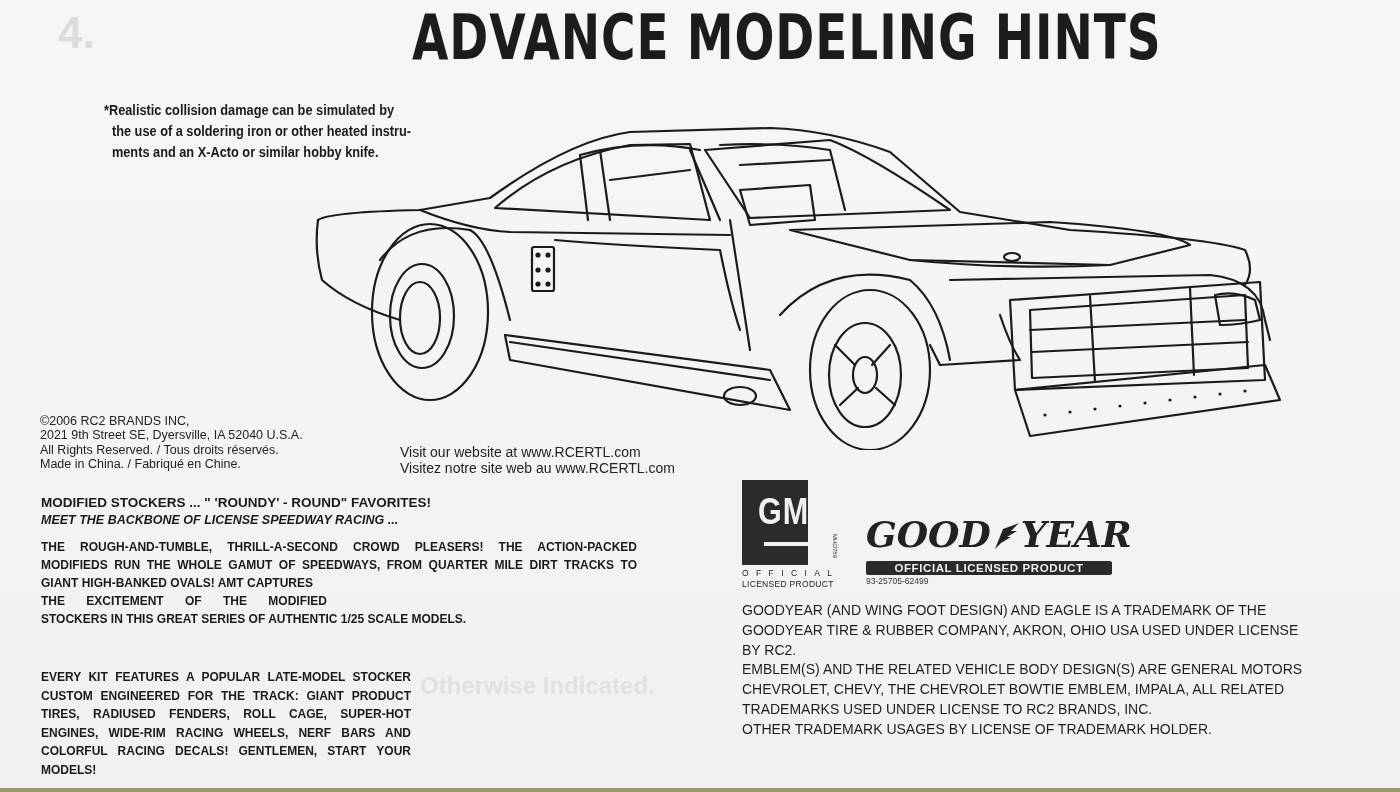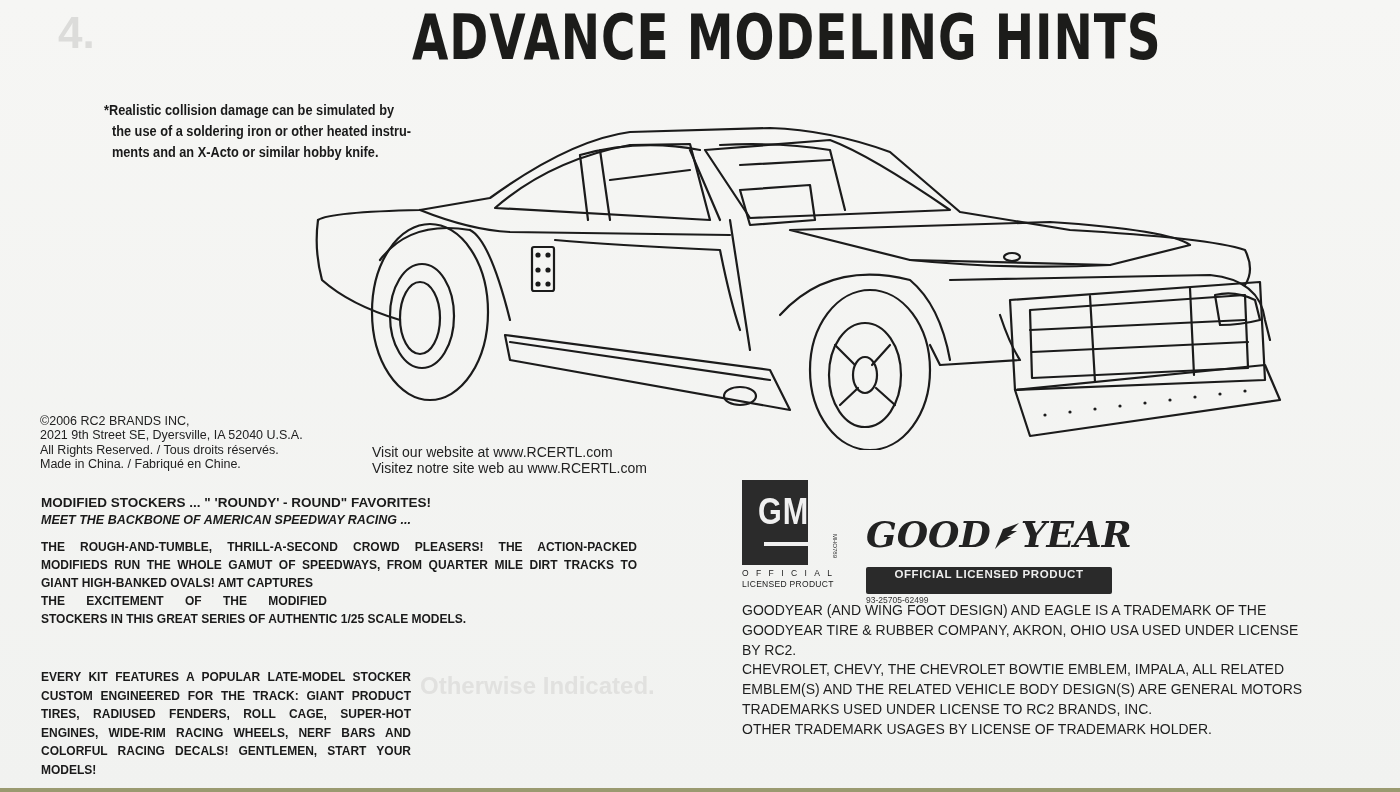--- a/index.html
+++ b/index.html
@@ -34,21 +34,21 @@
   .hint .indent { padding-left: 9px; }
 
   .car { position: absolute; left: 310px; top: 120px; width: 980px; height: 330px; }
 
   .rc2-logo { position: absolute; left: 38px; top: 328px; width: 130px; height: 70px; }
 
   .copyright { position: absolute; left: 40px; top: 414px; font-size: 12.5px; line-height: 14.3px; color: #222; }
   .copyright div { white-space: nowrap; }
 
   .website { position: absolute; left: 372px; top: 444px; font-size: 14px; line-height: 16px; color: #222; }
-  .website div { white-space: nowrap; }
+  .website div { white-space: nowrap; margin-left: 28px; }
 
   .modified { position: absolute; left: 41px; top: 494px; width: 600px; }
   .modified .h1 { font-weight: bold; font-size: 13.5px; line-height: 18px; white-space: nowrap; }
   .modified .h2 { font-weight: bold; font-style: italic; font-size: 12.5px; line-height: 17px; white-space: nowrap; }
   .modified .body { margin-top: 9px; font-weight: bold; font-size: 12px; line-height: 18px; }
   .modified .body div { white-space: nowrap; }
   .j { text-align: justify; text-align-last: justify; width: 596px; }
   .j2 { text-align: justify; text-align-last: justify; width: 370px; }
 
   .every { position: absolute; left: 41px; top: 668px; width: 370px; font-weight: bold; font-size: 12px; line-height: 18.5px; }
@@ -58,21 +58,21 @@
   .gm-box { width: 66px; height: 85px; background: #2b2b2b; position: relative; }
   .gm-letters { position: absolute; left: 16px; top: 12px; font-family: "Liberation Sans", sans-serif; font-weight: bold; font-size: 36px; color: #f0f0f0; letter-spacing: 1px; transform: scaleX(0.85); transform-origin: left top; line-height: 40px; }
   .gm-bar { position: absolute; left: 22px; top: 62px; width: 46px; height: 4px; background: #f0f0f0; }
   .gm-code { position: absolute; left: 90px; top: 54px; font-size: 6px; writing-mode: vertical-rl; color: #333; white-space: nowrap; }
   .gm-official { font-size: 8.5px; letter-spacing: 7.4px; margin-top: 3px; white-space: nowrap; }
   .gm-licensed { font-size: 8.5px; letter-spacing: 0.3px; margin-top: 1px; white-space: nowrap; }
 
   .gy-block { position: absolute; left: 866px; top: 516px; width: 250px; }
   .gy-word { font-family: "DejaVu Serif", serif; font-weight: bold; font-style: italic; font-size: 36px; color: #222; letter-spacing: 0px; line-height: 36px; white-space: nowrap; }
   .gy-word .foot { display: inline-block; width: 30px; height: 30px; vertical-align: -4px; }
-  .gy-bar { margin-top: 15px; width: 246px; height: 27px; background: #2a2a2a; border-radius: 2px; color: #eee; font-weight: bold; font-size: 11.5px; line-height: 14px; text-align: center; letter-spacing: 0.6px; white-space: nowrap; }
+  .gy-bar { margin-top: 9px; width: 246px; height: 14px; background: #2a2a2a; border-radius: 2px; color: #eee; font-weight: bold; font-size: 11.5px; line-height: 14px; text-align: center; letter-spacing: 0.6px; white-space: nowrap; }
   .gy-code { text-align: left; font-size: 8.5px; margin-top: 1px; padding-right: 4px; color: #333; }
 
   .legal { position: absolute; left: 742px; top: 601px; font-size: 14px; line-height: 19.8px; color: #1e1e1e; }
   .legal div { white-space: nowrap; }
 </style>
 </head>
 <body>
 
 <div class="page">
 
@@ -160,21 +160,21 @@
     <div>Made in China. / Fabriqué en Chine.</div>
   </div>
 
   <div class="website">
     <div>Visit our website at www.RCERTL.com</div>
     <div>Visitez notre site web au www.RCERTL.com</div>
   </div>
 
   <div class="modified">
     <div class="h1">MODIFIED STOCKERS ... " 'ROUNDY' - ROUND" FAVORITES!</div>
-    <div class="h2">MEET THE BACKBONE OF AMERICAN SPEEDWAY RACING ...</div>
+    <div class="h2">MEET THE BACKBONE OF LICENSE SPEEDWAY RACING ...</div>
     <div class="body">
       <div class="j">THE ROUGH-AND-TUMBLE, THRILL-A-SECOND CROWD PLEASERS! THE ACTION-PACKED</div>
       <div class="j">MODIFIEDS RUN THE WHOLE GAMUT OF SPEEDWAYS, FROM QUARTER MILE DIRT TRACKS TO</div>
       <div>GIANT HIGH-BANKED OVALS! AMT CAPTURES</div>
       <div style="word-spacing:18px">THE EXCITEMENT OF THE MODIFIED</div>
       <div>STOCKERS IN THIS GREAT SERIES OF AUTHENTIC 1/25 SCALE MODELS.</div>
     </div>
   </div>
 
   <div class="every">
@@ -203,20 +203,20 @@
         </svg><span>YEAR</span>
     </div>
     <div class="gy-bar">OFFICIAL LICENSED PRODUCT</div>
     <div class="gy-code">93-25705-62499</div>
   </div>
 
   <div class="legal">
     <div>GOODYEAR (AND WING FOOT DESIGN) AND EAGLE IS A TRADEMARK OF THE</div>
     <div>GOODYEAR TIRE &amp; RUBBER COMPANY, AKRON, OHIO USA USED UNDER LICENSE</div>
     <div>BY RC2.</div>
+    <div>EMBLEM(S) AND THE RELATED VEHICLE BODY DESIGN(S) ARE GENERAL MOTORS</div>
     <div>CHEVROLET, CHEVY, THE CHEVROLET BOWTIE EMBLEM, IMPALA, ALL RELATED</div>
-    <div>EMBLEM(S) AND THE RELATED VEHICLE BODY DESIGN(S) ARE GENERAL MOTORS</div>
     <div>TRADEMARKS USED UNDER LICENSE TO RC2 BRANDS, INC.</div>
     <div>OTHER TRADEMARK USAGES BY LICENSE OF TRADEMARK HOLDER.</div>
   </div>
 
   <div class="bottom-edge"></div>
 </div>
 
 </body></html>

